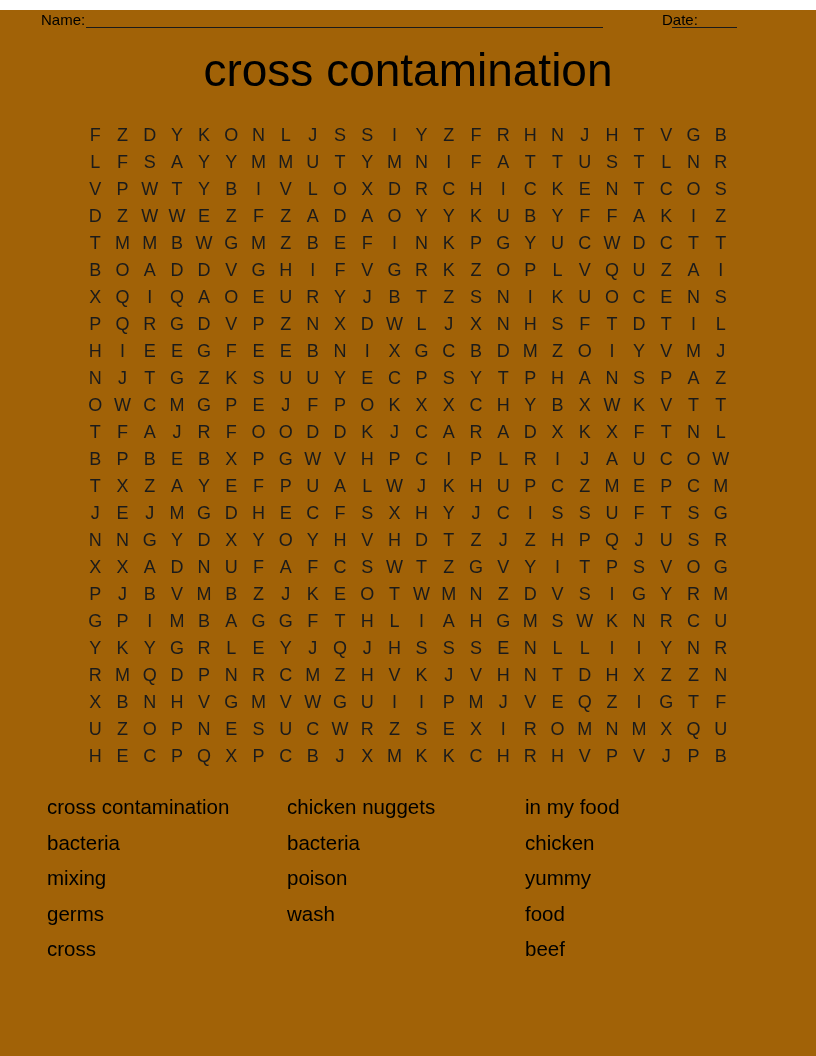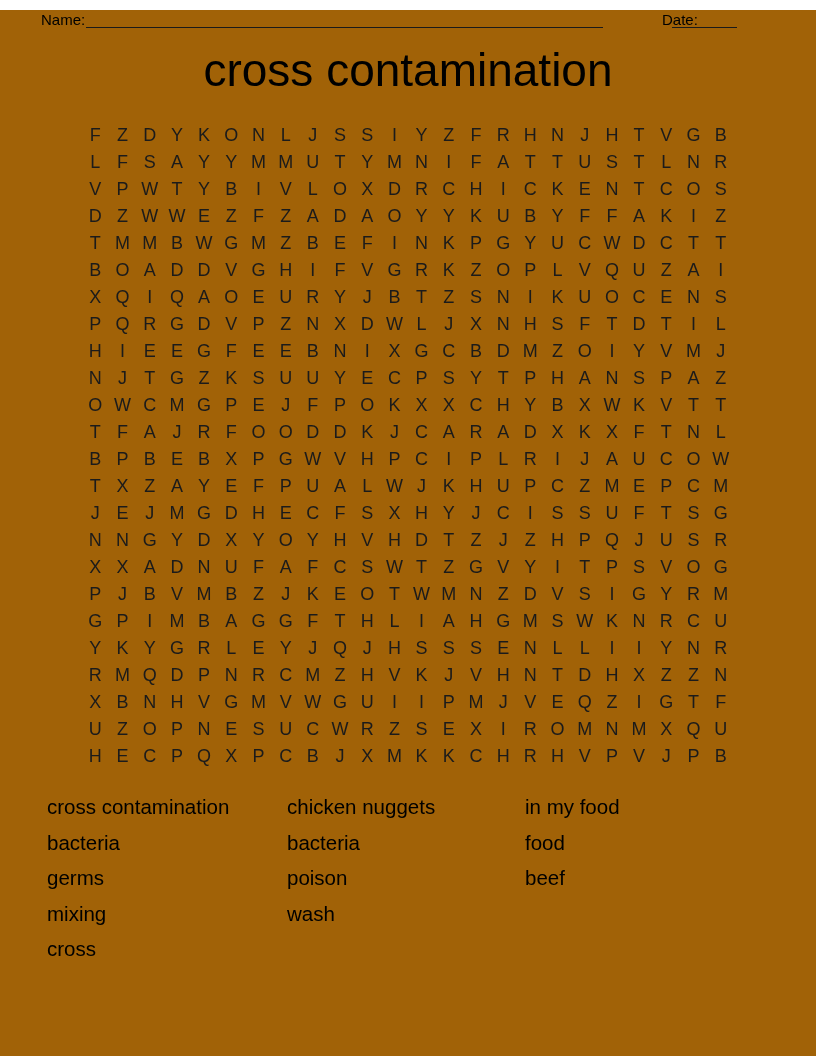--- a/index.html
+++ b/index.html
@@ -674,30 +674,32 @@
       <span class="cell">V</span>
       <span class="cell">J</span>
       <span class="cell">P</span>
       <span class="cell">B</span>
     </div>
 
   <div class="word-list">
     <div class="word-col word-col-1">
         <div class="word">cross contamination</div>
         <div class="word">bacteria</div>
+        <div class="word">mixing</div>
         <div class="word">germs</div>
-        <div class="word">mixing</div>
         <div class="word">cross</div>
       </div>
     <div class="word-col word-col-2">
         <div class="word">chicken nuggets</div>
         <div class="word">bacteria</div>
         <div class="word">poison</div>
         <div class="word">wash</div>
       </div>
     <div class="word-col word-col-3">
         <div class="word">in my food</div>
+        <div class="word">chicken</div>
+        <div class="word">yummy</div>
         <div class="word">food</div>
         <div class="word">beef</div>
       </div>
   </div>
 
 </div>
 
 </body></html>

